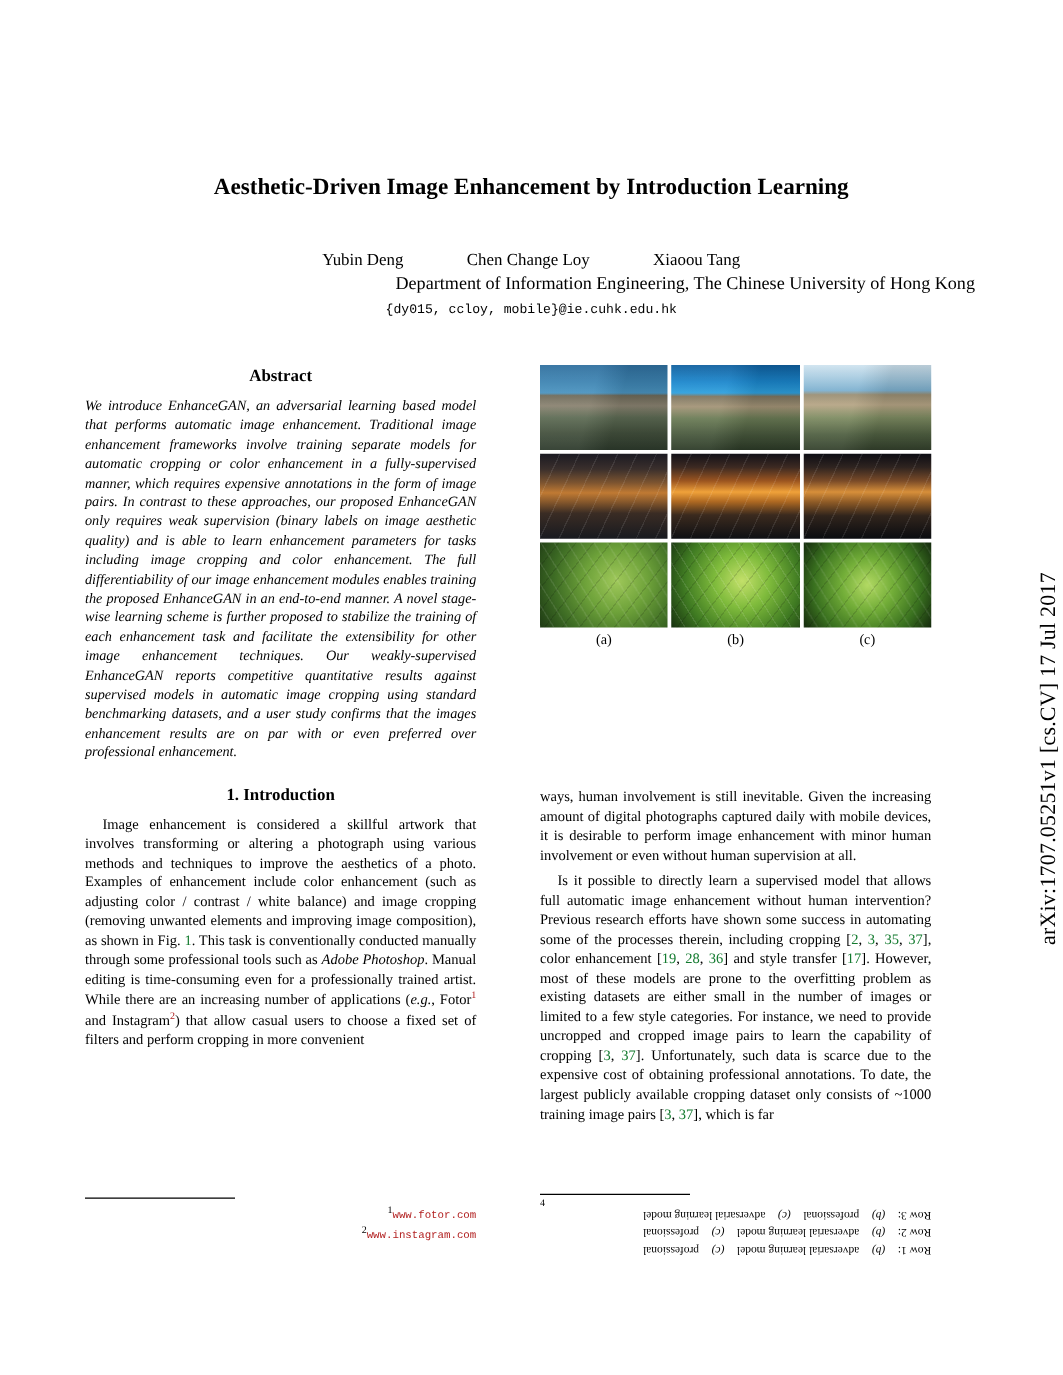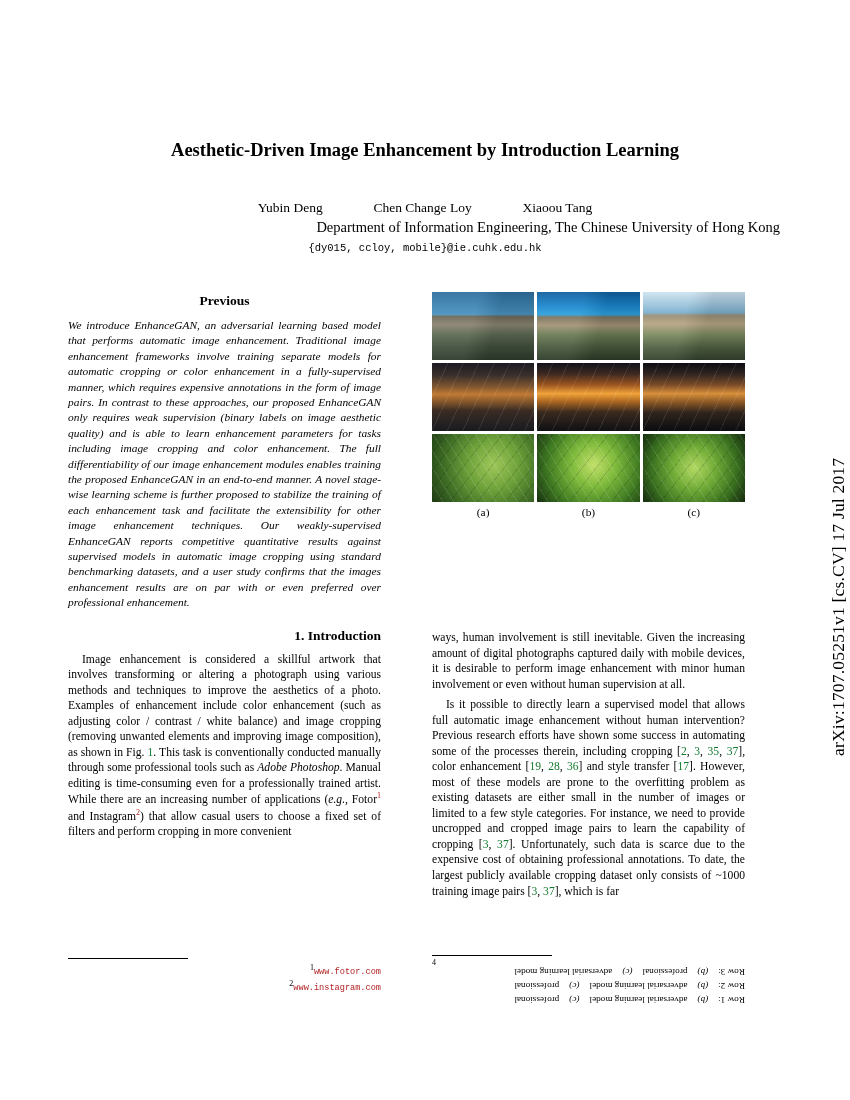--- a/index.html
+++ b/index.html
@@ -97,21 +97,21 @@
     line-height: 1.34;
     text-align: justify;
   }
   .col-left { left: 68px; top: 292px; }
   .col-right { left: 432px; top: 292px; }
 
   h2.section {
     font-size: 13.5px;
     font-weight: bold;
     margin: 16px 0 7px 0;
-    text-align: right;
+    text-align: center;
   }
   .abstract-head {
     text-align: center;
     font-size: 13.5px;
     font-weight: bold;
     margin: 0 0 8px 0;
   }
   .abstract-body {
     font-style: italic;
     font-size: 11.4px;
@@ -310,21 +310,21 @@
       <span class="name-gap"></span>
       <span>Xiaoou Tang</span>
     </span>
   </div>
   <div class="affil">Department of Information Engineering, The Chinese University of Hong Kong</div>
   <div class="email">
     <span class="mono">{</span><span class="mono">dy015, ccloy, mobile</span><span class="mono">}@ie.cuhk.edu.hk</span>
   </div>
 
   <div class="col col-left">
-    <div class="abstract-head">Previous</div>
+    <div class="abstract-head">Abstract</div>
     <p class="abstract-body">We introduce EnhanceGAN, an adversarial learning based model that performs automatic image enhancement. Traditional image enhancement frameworks involve training separate models for automatic cropping or color enhancement in a fully-supervised manner, which requires expensive annotations in the form of image pairs. In contrast to these approaches, our proposed EnhanceGAN only requires weak supervision (binary labels on image aesthetic quality) and is able to learn enhancement parameters for tasks including image cropping and color enhancement. The full differentiability of our image enhancement modules enables training the proposed EnhanceGAN in an end-to-end manner. A novel stage-wise learning scheme is further proposed to stabilize the training of each enhancement task and facilitate the extensibility for other image enhancement techniques. Our weakly-supervised EnhanceGAN reports competitive quantitative results against supervised models in automatic image cropping using standard benchmarking datasets, and a user study confirms that the images enhancement results are on par with or even preferred over professional enhancement.</p>
 
     <h2 class="section">1. Introduction</h2>
 
     <p class="para"><span>Image enhancement is considered a skillful artwork that involves transforming or altering a photograph using various methods and techniques to improve the aesthetics of a photo. Examples of enhancement include color enhancement (such as adjusting color / contrast / white balance) and image cropping (removing unwanted elements and improving image composition), as shown in Fig. </span><span class="cite">1</span><span>. This task is conventionally conducted manually through some professional tools such as </span><em>Adobe Photoshop</em><span>. Manual editing is time-consuming even for a professionally trained artist. While there are an increasing number of applications (</span><em>e.g.</em><span>, Fotor</span><sup class="fn">1</sup><span> and Instagram</span><sup class="fn">2</sup><span>) that allow casual users to choose a fixed set of filters and perform cropping in more convenient</span></p>
   </div>
 
   <div class="footnote-rule"></div>
   <div class="footnotes">
     <div><sup class="fnplain">1</sup><span class="url">www.fotor.com</span></div>

